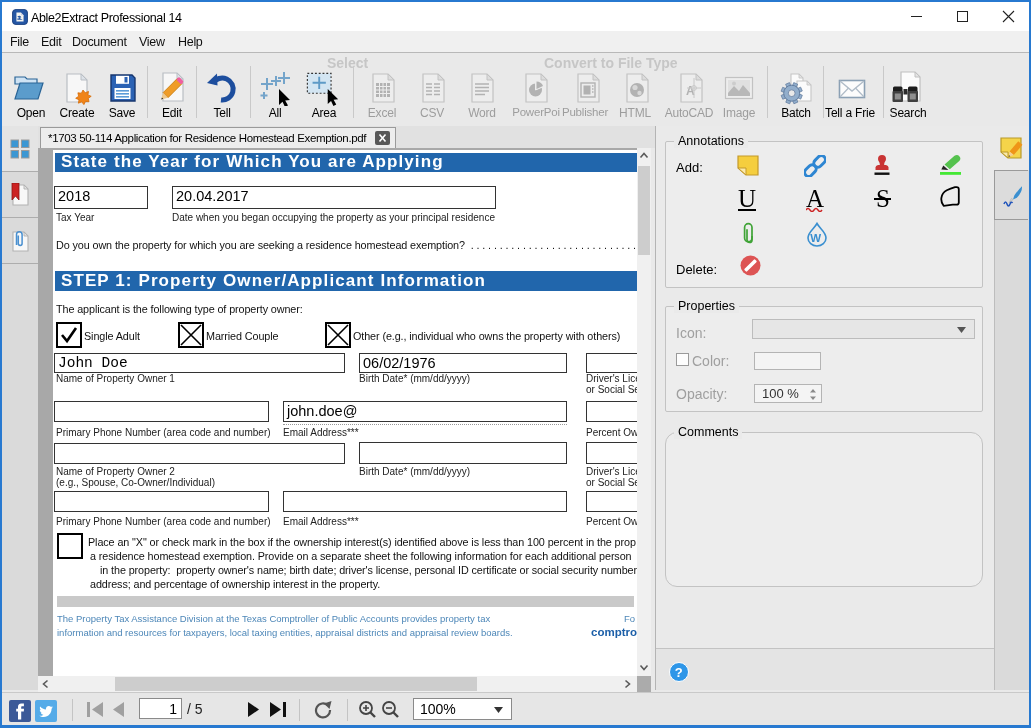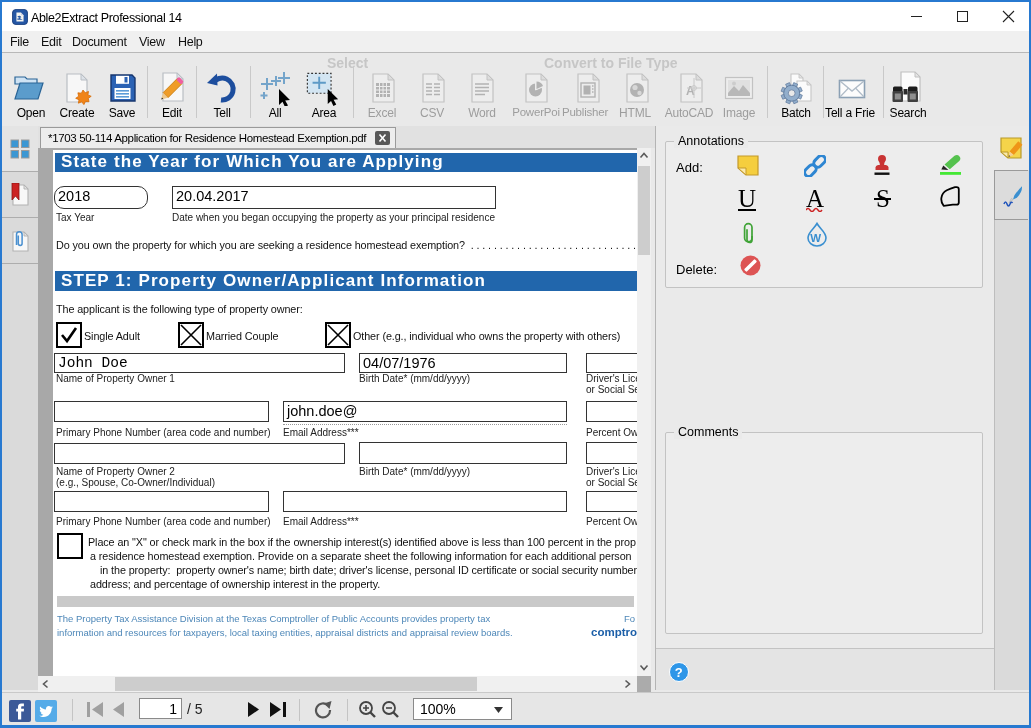--- a/index.html
+++ b/index.html
@@ -340,41 +340,41 @@
     <div id="doctab">
         <span>*1703 50-114 Application for Residence Homestead Exemption.pdf</span>
       <div id="tabclose"><svg width="15" height="14" viewBox="0 0 15 14">
             <path d="M4.5 3.5 L10.5 10.5 M10.5 3.5 L4.5 10.5" stroke="#fff" stroke-width="1.6"></path>
           </svg></div>
     </div>
   </div>
   <div id="docarea" class="abs">
     <div id="page">
       <div class="bluebar abs" style="left:2px;top:3px;width:596px;height:19px;padding-left:6px;line-height:18px;">State the Year for Which You are Applying</div>
-      <div class="finput abs" style="left:1px;top:36px;width:94px;height:23px;border-radius:10px;">2018</div>
+      <div class="finput abs" style="left:1px;top:36px;width:94px;height:23px;">2018</div>
       <div class="finput abs" style="left:119px;top:36px;width:324px;height:23px;">20.04.2017</div>
       <div class="flbl abs" style="left:3px;top:62px;">Tax Year</div>
       <div class="flbl abs" style="left:119px;top:62px;">Date when you began occupying the property as your principal residence</div>
       <div class="ftext abs" style="left:3px;top:89px;white-space:nowrap;">Do you own the property for which you are seeking a residence homestead exemption?&nbsp;&nbsp;. . . . . . . . . . . . . . . . . . . . . . . . . . . . .</div>
       <div class="bluebar abs" style="left:2px;top:121px;width:596px;height:20px;padding-left:6px;line-height:19px;">STEP 1: Property Owner/Applicant Information</div>
       <div class="ftext abs" style="left:3px;top:153px;">The applicant is the following type of property owner:</div>
       <div class="fcb abs" style="left:3px;top:172px;"><svg width="22" height="22" viewBox="0 0 22 22">
             <path d="M4 11 l5 6 l9 -13" fill="none" stroke="#000" stroke-width="2.6"></path>
           </svg></div>
       <div class="ftext abs" style="left:31px;top:180px;">Single Adult</div>
       <div class="fcb abs" style="left:125px;top:172px;"><svg width="22" height="22" viewBox="0 0 22 22">
             <path d="M1 1 L21 21 M21 1 L1 21" stroke="#000" stroke-width="1.6"></path>
           </svg></div>
       <div class="ftext abs" style="left:153px;top:180px;">Married Couple</div>
       <div class="fcb abs" style="left:272px;top:172px;"><svg width="22" height="22" viewBox="0 0 22 22">
             <path d="M1 1 L21 21 M21 1 L1 21" stroke="#000" stroke-width="1.6"></path>
           </svg></div>
       <div class="ftext abs" style="left:300px;top:180px;">Other (e.g., individual who owns the property with others)</div>
       <div class="finput abs" style="left:1px;top:203px;width:291px;height:20px;font-family:Liberation Mono, monospace;">John Doe</div>
-      <div class="finput abs" style="left:306px;top:203px;width:208px;height:20px;">04/07/1976</div>
+      <div class="finput abs" style="left:306px;top:203px;width:208px;height:20px;">06/02/1976</div>
       <div class="finput abs" style="left:533px;top:203px;width:104px;height:20px;"></div>
       <div class="flbl abs" style="left:3px;top:223px;">Name of Property Owner 1</div>
       <div class="flbl abs" style="left:306px;top:223px;">Birth Date* (mm/dd/yyyy)</div>
       <div class="flbl abs" style="left:533px;top:223px;">Driver's Lice<br>or Social Se</div>
       <div class="finput abs" style="left:1px;top:251px;width:215px;height:21px;"></div>
       <div class="finput abs" style="left:230px;top:251px;width:284px;height:21px;">john.doe@</div>
       <div class="finput abs" style="left:533px;top:251px;width:104px;height:21px;"></div>
       <div class="abs" style="left:230px;top:274px;width:284px;border-top:1px dotted #999;"></div>
       <div class="flbl abs" style="left:3px;top:277px;">Primary Phone Number (area code and number)</div>
       <div class="flbl abs" style="left:230px;top:277px;">Email Address***</div>
@@ -472,21 +472,39 @@
       <svg class="abs" style="left:140px;top:80px" width="22" height="25" viewBox="0 0 22 25">
         <path d="M11 1.5 C14 7 20 10 20 16 a9 8 0 0 1 -18 0 C2 10 8 7 11 1.5 z" fill="none" stroke="#3a8fd0" stroke-width="1.6"></path>
         <text x="4.2" y="20" font-size="11.5" font-weight="bold" fill="#3a8fd0">W</text>
       </svg>
 
       <svg class="abs" style="left:74px;top:113px" width="21" height="21" viewBox="0 0 21 21">
         <circle cx="10.5" cy="10.5" r="10" fill="#dd5454"></circle>
         <rect x="3" y="8.7" width="15" height="3.6" rx="1" fill="#fff" transform="rotate(-45 10.5 10.5)"></rect>
       </svg>
     </div>
-    <div class="gbox" style="top:306px;height:202px;">
+    <div class="gbox" style="top:180px;height:106px;">
+      <div class="glbl">Properties</div>
+      <div class="plbl" style="left:10px;top:18px;">Icon:</div>
+      <div class="abs" style="left:86px;top:12px;width:223px;height:20px;background:#e6e6e6;border:1px solid #bcbcbc;">
+        <svg class="abs" style="right:8px;top:7px" width="9" height="6">
+            <path d="M0 0 h9 l-4.5 6 z" fill="#555"></path>
+          </svg>
+      </div>
+      <div class="abs" style="left:10px;top:46px;width:13px;height:13px;background:#fdfdfd;border:1px solid #9a9a9a;"></div>
+      <div class="plbl" style="left:26px;top:46px;">Color:</div>
+      <div class="abs" style="left:88px;top:45px;width:67px;height:18px;background:#f4f4f4;border:1px solid #b4b4b4;"></div>
+      <div class="plbl" style="left:10px;top:79px;">Opacity:</div>
+      <div class="abs" style="left:88px;top:77px;width:68px;height:19px;background:#f4f4f4;border:1px solid #b4b4b4;font-size:13px;color:#333;padding:1px 0 0 7px;">100 %
+        <svg class="abs" style="right:5px;top:4px" width="6" height="11">
+            <path d="M3 0 L6 3.5 H0 z M3 11 L0 7.5 H6 z" fill="#8a8a8a"></path>
+          </svg>
+      </div>
+    </div>
+    <div class="gbox" style="top:306px;height:155px;border-radius:12px;">
       <div class="glbl">Comments</div>
     </div>
     <div class="abs" style="left:0;top:522px;width:339px;height:42px;background:#e4e4e4;border-top:1px solid #c3c3c3;"></div>
     <svg class="abs" style="left:13px;top:536px" width="20" height="20" viewBox="0 0 20 20">
       <circle cx="10" cy="10" r="9.5" fill="#2e96e8" stroke="#fff" stroke-width="1"></circle>
       <text x="5.7" y="15" font-size="13" font-weight="bold" fill="#fff">?</text>
     </svg>
   </div>
   <div id="tabstrip" class="abs">
     <div class="abs" style="left:0;top:94px;width:1px;height:470px;background:#bdbdbd;"></div>

